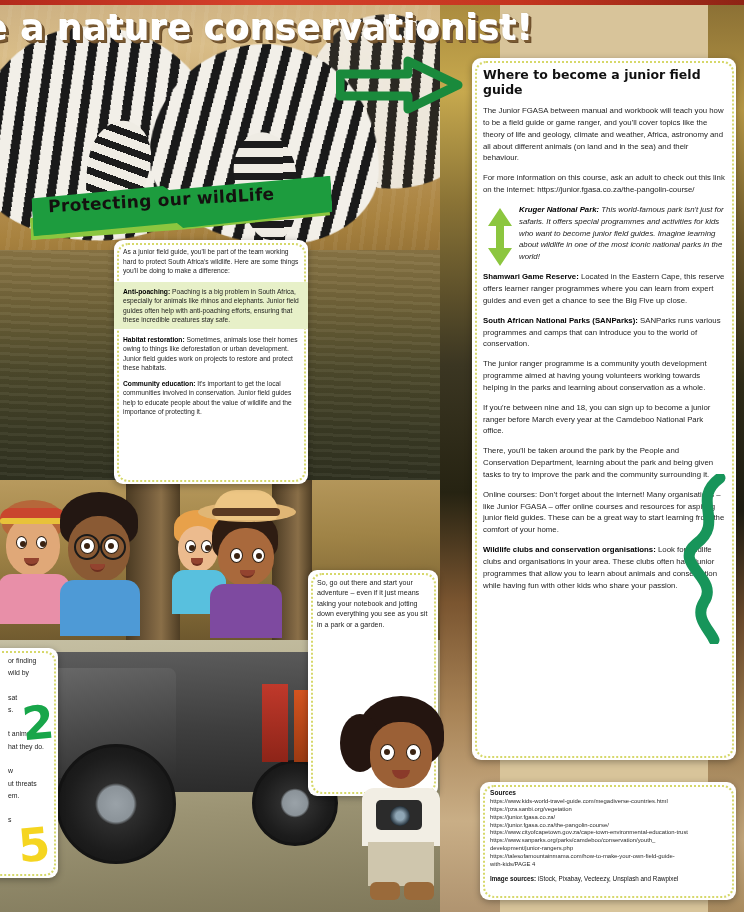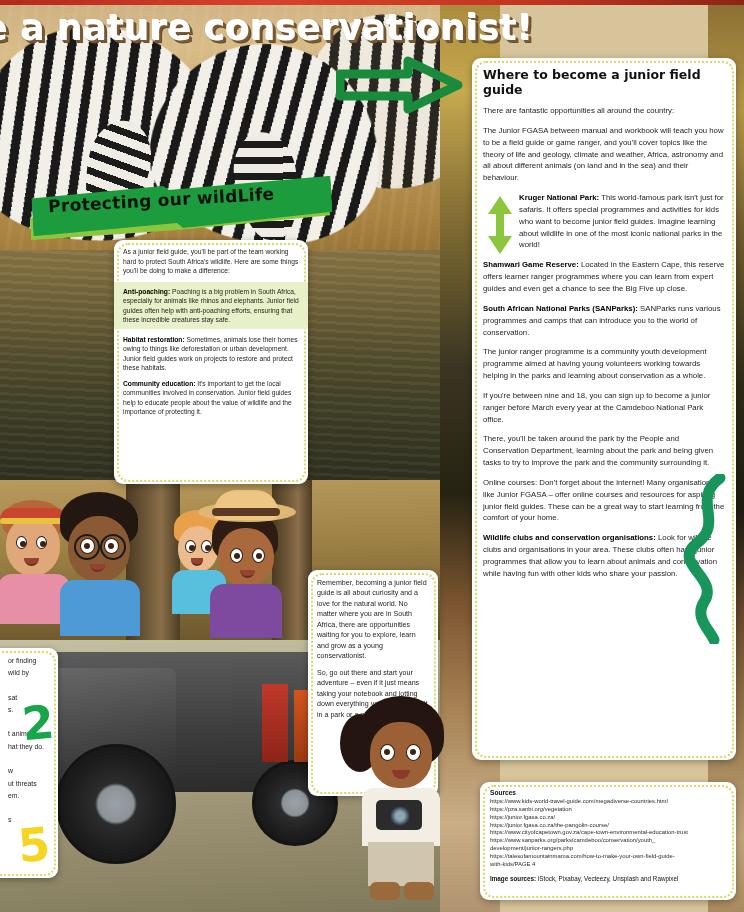--- a/index.html
+++ b/index.html
@@ -250,21 +250,21 @@
   #card-right { left: 472px; top: 58px; width: 264px; height: 702px; }
   #card-right p.body { font-size: 7.8px; line-height: 1.52; margin-bottom: 8px; }
 
   .hl-yellow {
     background: #ffe000;
     margin: 0 -11px 8px -11px;
     padding: 6px 11px 5px 11px;
   }
   .hl-yellow p { margin: 0 !important; }
 
-  .indent-kruger { padding-left: 36px; position: relative; }
+  .indent-kruger { padding-left: 36px; position: relative; font-style: italic; }
 
   
   .arrow-updown { position: absolute; left: 2px; top: 2px; }
 
   
   .squiggle { position: absolute; right: 2px; top: 416px; z-index: 45; }
 
   
   #card-sources { left: 480px; top: 782px; width: 256px; height: 118px; }
   #card-sources .card-inner { padding: 7px 10px; }
@@ -431,26 +431,26 @@
       <p class="body"><b>Habitat restoration:</b><span> Sometimes, animals lose their homes owing to things like deforestation or urban development. Junior field guides work on projects to restore and protect these habitats.</span></p>
 
       <p class="body"><b>Community education:</b><span> It's important to get the local communities involved in conservation. Junior field guides help to educate people about the value of wildlife and the importance of protecting it.</span></p>
     </div>
   </div>
 
   <div class="card" id="card-right">
     <div class="card-inner">
       <div class="h-title">Where to become a junior field guide</div>
 
-      <p class="body">There are fantastic opportunities all around the country:</p>
 
 
 
       <p class="body">The Junior FGASA between manual and workbook will teach you how to be a field guide or game ranger, and you'll cover topics like the theory of life and geology, climate and weather, Africa, astronomy and all about different animals (on land and in the sea) and their behaviour.</p>
 
+      <p class="body">For more information on this course, ask an adult to check out this link on the internet: https://junior.fgasa.co.za/the-pangolin-course/</p>
 
       <div class="indent-kruger">
         <span class="arrow-updown">
           <svg width="30" height="62" viewBox="0 0 30 62">
             <path d="M15 2 L27 20 L19 20 L19 42 L27 42 L15 60 L3 42 L11 42 L11 20 L3 20 Z" fill="#8cc63f"></path>
           </svg>
         </span>
         <p class="body"><b>Kruger National Park:</b><span> This world-famous park isn't just for safaris. It offers special programmes and activities for kids who want to become junior field guides. Imagine learning about wildlife in one of the most iconic national parks in the world!</span></p>
       </div>
 
@@ -472,21 +472,20 @@
 
     <span class="squiggle">
       <svg width="54" height="170" viewBox="0 0 54 170">
         <path d="M40 4 C10 26, 46 48, 16 70 C-8 90, 40 104, 24 128 C14 144, 30 156, 34 166" fill="none" stroke="#17955a" stroke-width="11" stroke-linecap="round"></path>
       </svg>
     </span>
   </div>
 
   <div class="card" id="card-mid">
     <div class="card-inner">
-      <p class="body">Remember, becoming a junior field guide is all about curiosity and a love for the natural world. No matter where you are in South Africa, there are opportunities waiting for you to explore, learn and grow as a young conservationist.</p>
       <p class="body">So, go out there and start your adventure – even if it just means taking your notebook and jotting down everything you see as you sit in a park or a garden.</p>
     </div>
   </div>
 
   <div class="card" id="card-bl">
     <div class="card-inner" style="padding-left:120px;">
       <p class="body">or finding</p>
       <p class="body" style="margin-top:-6px;">wild by</p>
       <p class="body" style="margin-top:14px;">sat</p>
       <p class="body" style="margin-top:-6px;">s.</p>

